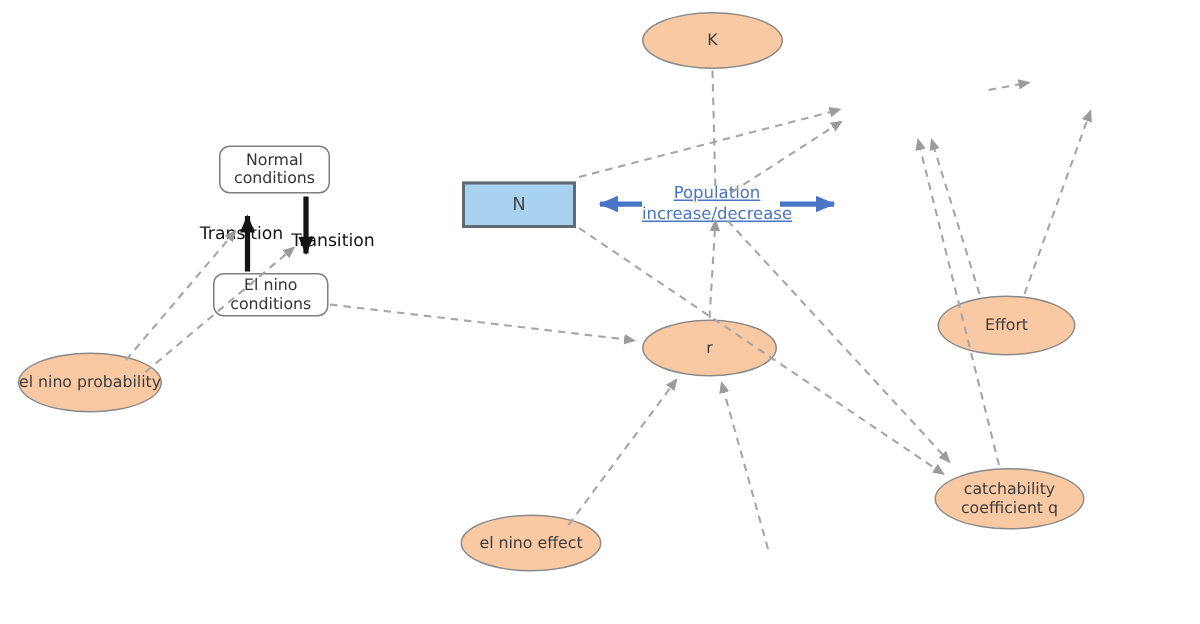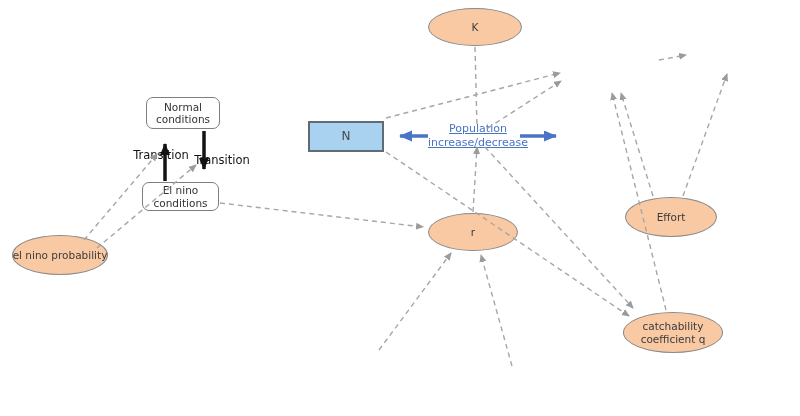--- a/index.html
+++ b/index.html
@@ -59,20 +59,21 @@
 
 
 
   <div class="node ellipse" style="left:623px;top:312px;width:100px;height:41px;">catchability
 coefficient q</div>
 
   <div class="node ellipse" style="left:625px;top:197px;width:92px;height:40px;">Effort</div>
 
   <div class="node ellipse" style="left:428px;top:213px;width:90px;height:38px;">r</div>
 
+  <div class="node ellipse" style="left:307px;top:343px;width:94px;height:38px;">el nino effect</div>
 
 
   <div class="node ellipse" style="left:12px;top:235px;width:96px;height:40px;">el nino probability</div>
 
   <div class="node stock" style="left:308px;top:121px;width:76px;height:31px;">N</div>
 
   <div class="node statebox" style="left:146px;top:97px;width:74px;height:32px;">Normal
 conditions</div>
 
   <div class="node statebox" style="left:142px;top:182px;width:77px;height:29px;">El nino

